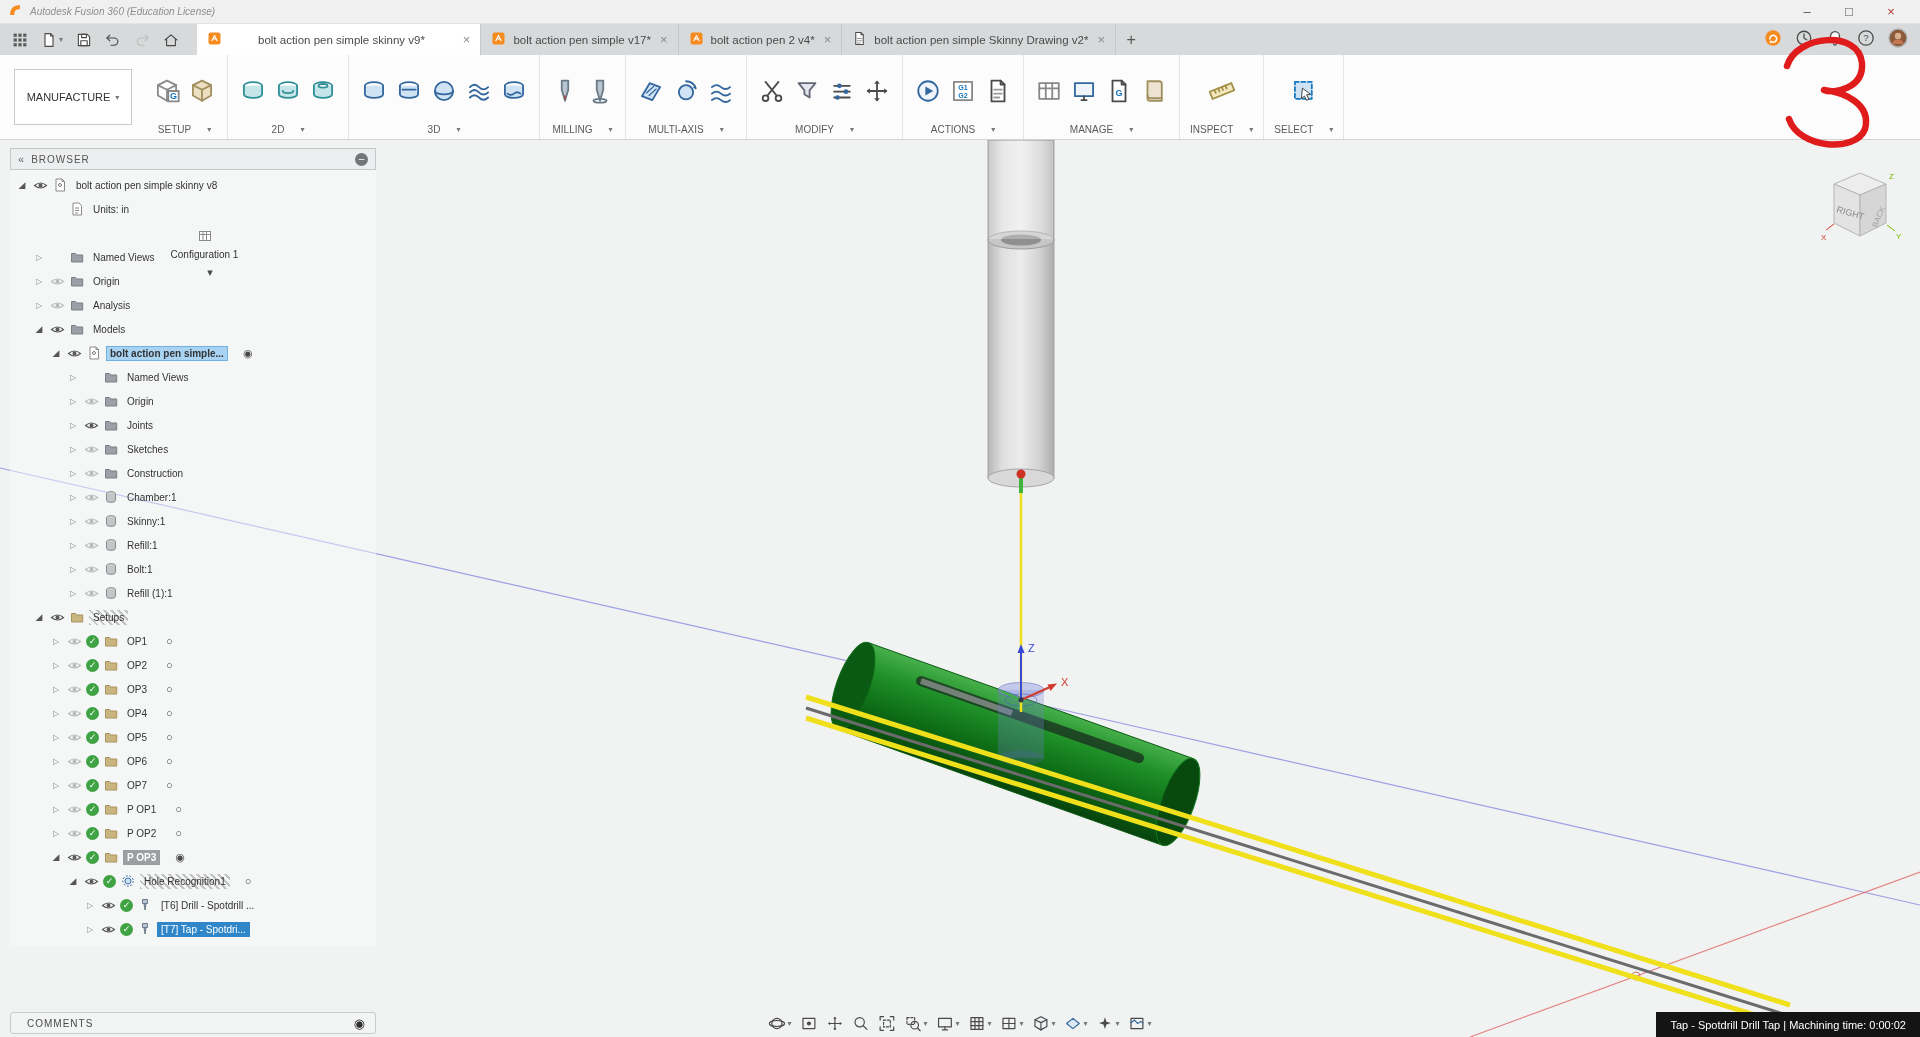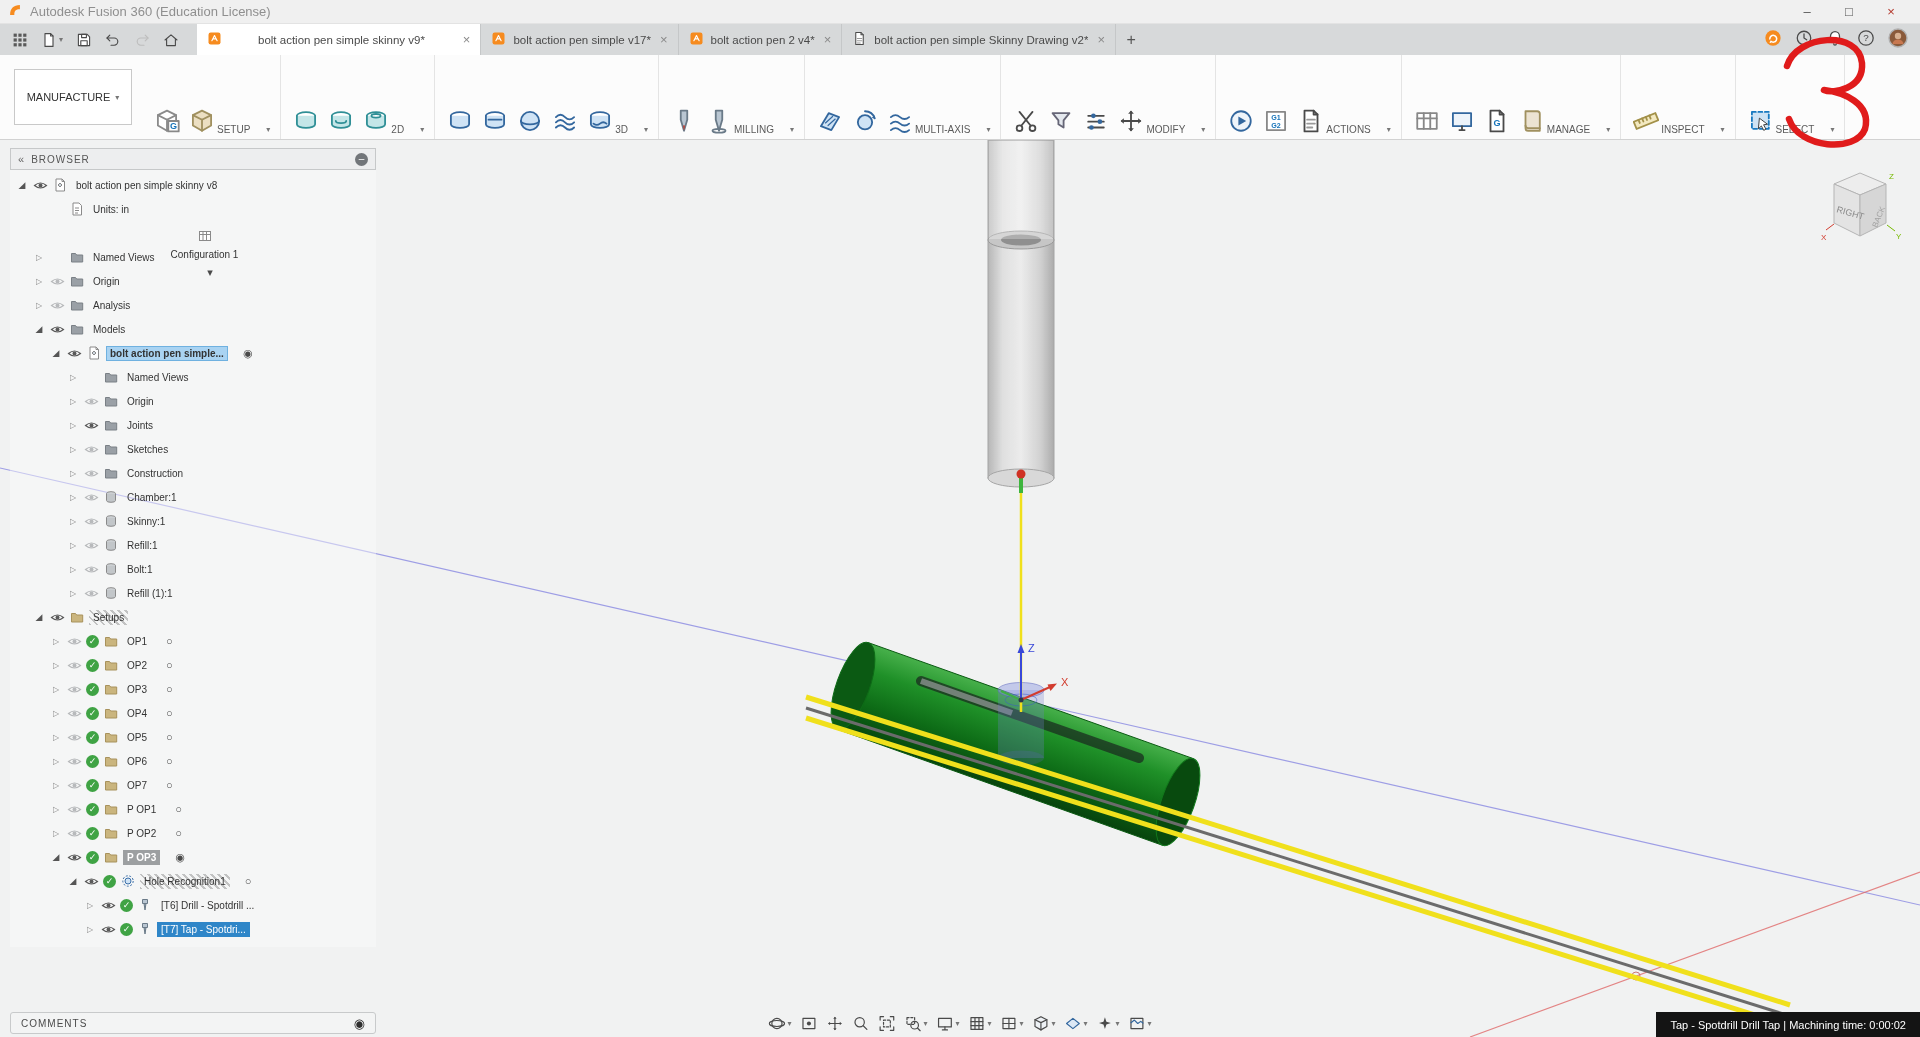--- a/index.html
+++ b/index.html
@@ -6,21 +6,21 @@
   html,body{width:1920px;height:1037px;overflow:hidden;background:#f1f2f2;
     font-family:"Liberation Sans",sans-serif;position:relative;}
 
   
   #viewport-svg{position:absolute;left:0;top:0;z-index:0;}
   #overlay-svg{position:absolute;left:0;top:0;z-index:40;pointer-events:none;}
 
   
   #titlebar{position:absolute;top:0;left:0;width:100%;height:24px;background:#f0f0f0;
     border-bottom:1px solid #e3e3e3;display:flex;align-items:center;gap:8px;padding:0 8px;z-index:20;}
-  #titlebar .title{font-size:13px;color:#8f8f8f;}
+  #titlebar .title{font-size:10px;color:#8f8f8f;font-style:italic;}
   #win-controls{margin-left:auto;display:flex;}
   .win-btn{width:42px;text-align:center;font-size:13px;color:#555;line-height:24px;}
   .win-btn.close{color:#b3362a;}
 
   
   #tabbar{position:absolute;top:24px;left:0;width:100%;height:31px;background:#d7d9da;
     display:flex;align-items:stretch;z-index:20;}
   #qa{display:flex;align-items:center;gap:13px;padding:0 12px;}
   .qa-item{display:flex;align-items:center;gap:2px;}
   #doc-tabs{display:flex;align-items:stretch;margin-left:6px;}
@@ -35,21 +35,21 @@
   
   #ribbon{position:absolute;top:55px;left:0;width:100%;height:85px;background:#fcfcfc;
     border-bottom:1px solid #d2d2d2;display:flex;z-index:20;}
   #workspace-btn{align-self:center;margin:0 10px 0 14px;width:118px;height:56px;border:1px solid #c9c9c9;
     background:#fff;display:flex;align-items:center;justify-content:center;gap:5px;font-size:11px;color:#333;}
   #ribbon-right{display:flex;flex-direction:column;flex:1;}
   #ribbon-tabs{display:flex;gap:30px;height:26px;align-items:stretch;padding-left:16px;}
   .ribbon-tab{font-size:11px;color:#555;display:flex;align-items:center;padding:0 2px;}
   .ribbon-tab.active{color:#0a7bbd;font-weight:bold;box-shadow:inset 0 -3px 0 #0a7bbd;}
   #ribbon-groups{display:flex;flex:1;align-items:stretch;}
-  .rgroup{display:flex;flex-direction:row;align-items:flex-end;padding:2px 10px 3px;border-right:1px solid #e4e4e4;}
+  .rgroup{display:flex;flex-direction:column;align-items:center;padding:2px 10px 3px;border-right:1px solid #e4e4e4;}
   .rgroup-icons{display:flex;gap:5px;flex:1;align-items:center;}
   .ricon{width:30px;height:30px;display:flex;align-items:center;justify-content:center;border-radius:2px;}
   .rgroup-label{font-size:10px;color:#5a5a5a;display:flex;align-items:center;gap:16px;padding-bottom:1px;}
   .caret{font-size:8px;color:#777;}
 
   
   #browser{position:absolute;left:10px;top:148px;width:366px;z-index:10;}
   #browser-header{height:22px;background:rgba(236,237,238,0.97);border:1px solid #c6c8c9;
     display:flex;align-items:center;gap:7px;padding:0 7px;}
   #browser-collapse{color:#666;font-size:11px;}
@@ -70,21 +70,21 @@
   .hl-gray{background:#9c9fa1;color:#fff;font-weight:bold;}
   .hl-hatch{background-image:repeating-linear-gradient(45deg,rgba(110,110,110,0.38) 0 2px,rgba(0,0,0,0) 2px 5px);}
   .ttrail{margin-left:11px;font-size:11px;color:#4a4a4a;}
 
   
   #navbar{position:absolute;left:50%;transform:translateX(-50%);bottom:5px;display:flex;
     align-items:center;gap:9px;z-index:10;}
   .nav-item{display:flex;align-items:center;gap:2px;}
   #comments{position:absolute;left:10px;bottom:3px;width:366px;height:22px;background:rgba(243,244,244,0.93);
     border:1px solid #c8cacb;border-radius:3px;display:flex;align-items:center;padding:0 10px;z-index:10;}
-  #comments-label{font-size:10px;letter-spacing:1px;color:#4a4a4a;}
+  #comments-label{font-size:10px;letter-spacing:1px;color:#4a4a4a;margin-left:6px;}
   #comments-icon{margin-left:auto;font-size:13px;color:#2e2e2e;}
   #statusbar{position:absolute;right:0;bottom:0;height:25px;background:#141414;color:#fff;
     display:flex;align-items:center;padding:0 14px;font-size:11px;z-index:15;}
 </style>
 </head>
 <body>
 
 <svg id="viewport-svg" width="1920" height="1037" viewBox="0 0 1920 1037">
   <defs>
     <linearGradient id="toolGrad" gradientUnits="userSpaceOnUse" x1="988" y1="0" x2="1054" y2="0">

